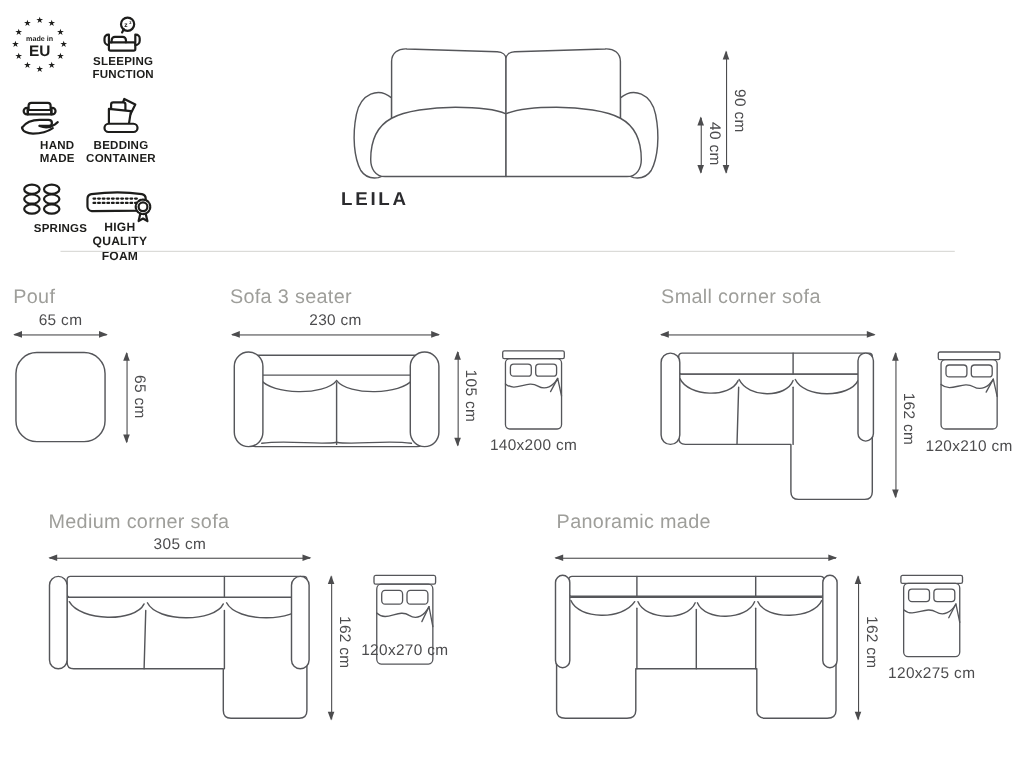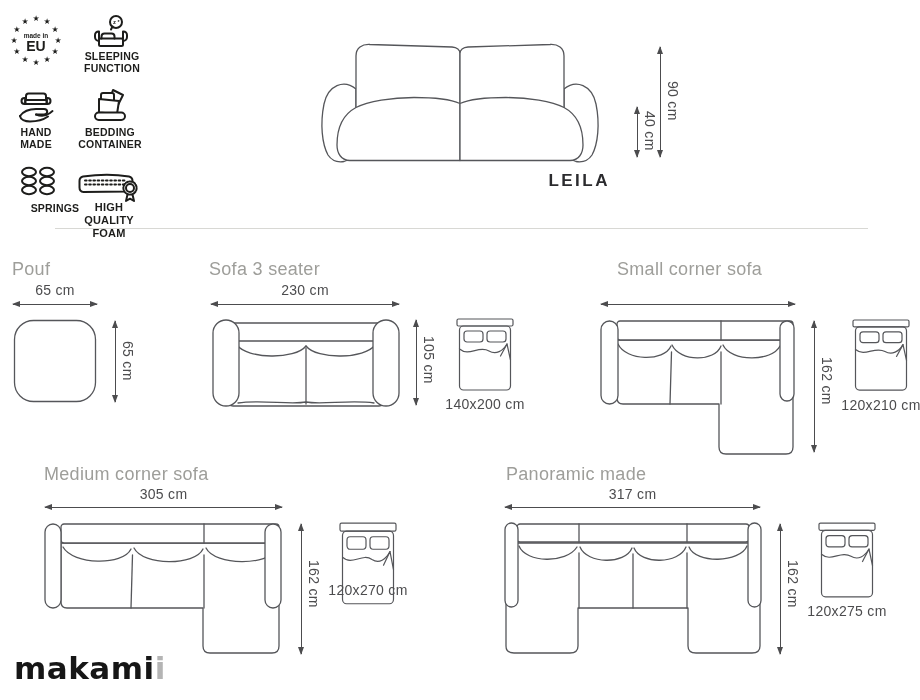--- a/index.html
+++ b/index.html
@@ -54,21 +54,21 @@
   .va::after{bottom:-1px;border-top:8px solid var(--dim_text);}
 
   .dim{position:absolute;font-size:14px;color:var(--dim_text);letter-spacing:.3px;}
   .dim.center{text-align:center;}
   .vdim{position:absolute;font-size:14px;color:var(--dim_text);letter-spacing:.3px;
     writing-mode:vertical-rl;}
 
   .variant-title{position:absolute;font-size:18px;color:var(--label_gray);letter-spacing:.3px;}
 
   .product-title{
-    position:absolute;left:310px;top:171px;width:300px;text-align:right;
+    position:absolute;left:310px;top:171px;width:300px;text-align:left;
     font-size:17px;font-weight:700;letter-spacing:2.5px;color:var(--title);
   }
 
   .divider{position:absolute;left:55px;top:228px;width:813px;height:1px;background:var(--divider);}
 
   
   svg.draw{position:absolute;overflow:visible;}
   svg.draw *{vector-effect:non-scaling-stroke;}
   .st{fill:none;stroke:var(--line);stroke-width:1.3;stroke-linecap:round;stroke-linejoin:round;}
   .stw{fill:#fff;stroke:var(--line);stroke-width:1.3;stroke-linecap:round;stroke-linejoin:round;}
@@ -122,21 +122,21 @@
 
   <svg class="draw" style="left:16px;top:89px" width="40" height="37" viewBox="0 0 40 37">
     <path class="ic" d="M10,11 v-4 a2.5,2.5 0 0 1 2.5,-2.5 h15 a2.5,2.5 0 0 1 2.5,2.5 v4"></path>
     <path class="ic" d="M8.5,15 a3,3 0 0 1 0,-6 h0.8 v6 z"></path>
     <path class="ic" d="M31.5,15 a3,3 0 0 0 0,-6 h-0.8 v6 z"></path>
     <rect class="ic" x="9.3" y="11" width="21.4" height="4"></rect>
     <path class="ic" d="M4,27 c4,-5.5 10,-7 16,-7 l8,0 c2,0 3.2,1.3 3.2,2.8 c0,1.5 -1.2,2.7 -3.2,2.7 l-8,0"></path>
     <path class="ic" d="M20,25.5 c5,2 10,1.5 14,-1.5 l2.5,-2"></path>
     <path class="ic" d="M4,27 c0.5,3.5 5,5.5 10,5.5 c7,0 13,-1.5 18,-5"></path>
   </svg>
-  <div class="icon-caption" style="left:6px;top:126px;width:60px">HAND
+  <div class="icon-caption" style="left:22px;top:126px;width:60px">HAND
 MADE</div>
 
   <svg class="draw" style="left:92px;top:87px" width="36" height="38" viewBox="0 0 36 38">
     <path class="icw" d="M21,3 l10,5 -5,10 -9,-4.5 z"></path>
     <path class="icw" d="M11,6 h9 a2,2 0 0 1 2,2 v10 h-13 v-10 a2,2 0 0 1 2,-2 z"></path>
     <path class="icw" d="M7,12 l20,2 -2,13 -18,-1.5 z"></path>
     <rect class="icw" x="3" y="25.5" width="30" height="7.5" rx="3.7"></rect>
   </svg>
   <div class="icon-caption" style="left:72px;top:126px;width:76px">BEDDING
 CONTAINER</div>
@@ -206,21 +206,21 @@
   <svg class="draw" style="left:456px;top:318px" width="58" height="74" viewBox="0 0 58 74">
     <rect class="bed" x="1" y="1" width="56" height="7" rx="1.5"></rect>
     <rect class="bed" x="3.5" y="8" width="51" height="64" rx="4"></rect>
     <rect class="bed" x="8" y="13" width="19" height="11" rx="3"></rect>
     <rect class="bed" x="31" y="13" width="19" height="11" rx="3"></rect>
     <path class="bed" d="M3.5,31 C13,39 23,27 33,33 C40,37 47,33 51,26 L54.5,42"></path>
     <path class="bed" d="M51,26 L44.5,38"></path>
   </svg>
   <div class="dim center" style="left:440px;top:396px;width:90px">140x200 cm</div>
 
-  <div class="variant-title" style="left:617px;top:259px">Small corner sofa</div>
+  <div class="variant-title" style="left:601px;top:259px">Small corner sofa</div>
   <div class="ha" style="left:601px;top:304px;width:194px"></div>
   <svg class="draw" style="left:600px;top:319px" width="197" height="136" viewBox="0 0 197 136">
     <path class="stw" d="M17,21 L17,79 Q17,85 23,85 L119,85 L119,128 Q119,135 126,135 L186,135 Q193,135 193,128 L193,21 Z"></path>
     <rect class="stw" x="17" y="2" width="176" height="19" rx="3"></rect>
     <line class="st" x1="121" y1="2" x2="121" y2="21"></line>
     <path class="st" d="M18,25 C26,42 64,43 71,27"></path>
     <path class="st" d="M72,26 C80,43 115,43 121,27"></path>
     <path class="st" d="M123,26 C131,43 172,43 180,27"></path>
     <path class="st" d="M71.5,33 L70,85"></path>
     <path class="st" d="M121,33 L121,85"></path>
@@ -260,21 +260,20 @@
     <rect class="bed" x="1" y="1" width="56" height="7" rx="1.5"></rect>
     <rect class="bed" x="3.5" y="8" width="51" height="64" rx="4"></rect>
     <rect class="bed" x="8" y="13" width="19" height="11" rx="3"></rect>
     <rect class="bed" x="31" y="13" width="19" height="11" rx="3"></rect>
     <path class="bed" d="M3.5,31 C13,39 23,27 33,33 C40,37 47,33 51,26 L54.5,42"></path>
     <path class="bed" d="M51,26 L44.5,38"></path>
   </svg>
   <div class="dim center" style="left:323px;top:582px;width:90px">120x270 cm</div>
 
   <div class="variant-title" style="left:506px;top:464px">Panoramic made</div>
-  <div class="dim center" style="left:505px;top:486px;width:255px">317 cm</div>
   <div class="ha" style="left:505px;top:507px;width:255px"></div>
   <svg class="draw" style="left:504px;top:522px" width="258" height="133" viewBox="0 0 258 133">
     <path class="stw" d="M2,21 L2,124 Q2,131 10,131 L66,131 Q74,131 74,124 L74,86 L184,86 L184,124 Q184,131 192,131 L248,131 Q256,131 256,124 L256,21 Z"></path>
     <rect class="stw" x="13" y="2" width="232" height="18" rx="3"></rect>
     <line class="st" x1="75" y1="2" x2="75" y2="20"></line>
     <line class="st" x1="183" y1="2" x2="183" y2="20"></line>
     <path class="st" d="M15,24 C22,41 62,42 73,25"></path>
     <path class="st" d="M76,25 C83,42 121,43 128,26"></path>
     <path class="st" d="M130,26 C137,43 175,42 182,25"></path>
     <path class="st" d="M185,25 C192,42 236,41 243,24"></path>
@@ -289,15 +288,14 @@
   <svg class="draw" style="left:818px;top:522px" width="58" height="77" viewBox="0 0 58 74" preserveAspectRatio="none">
     <rect class="bed" x="1" y="1" width="56" height="7" rx="1.5"></rect>
     <rect class="bed" x="3.5" y="8" width="51" height="64" rx="4"></rect>
     <rect class="bed" x="8" y="13" width="19" height="11" rx="3"></rect>
     <rect class="bed" x="31" y="13" width="19" height="11" rx="3"></rect>
     <path class="bed" d="M3.5,31 C13,39 23,27 33,33 C40,37 47,33 51,26 L54.5,42"></path>
     <path class="bed" d="M51,26 L44.5,38"></path>
   </svg>
   <div class="dim center" style="left:802px;top:603px;width:90px">120x275 cm</div>
 
-  <div class="logo"><span>makami</span><span class="accent">i</span></div>
 
 </div>
 
 </body></html>

